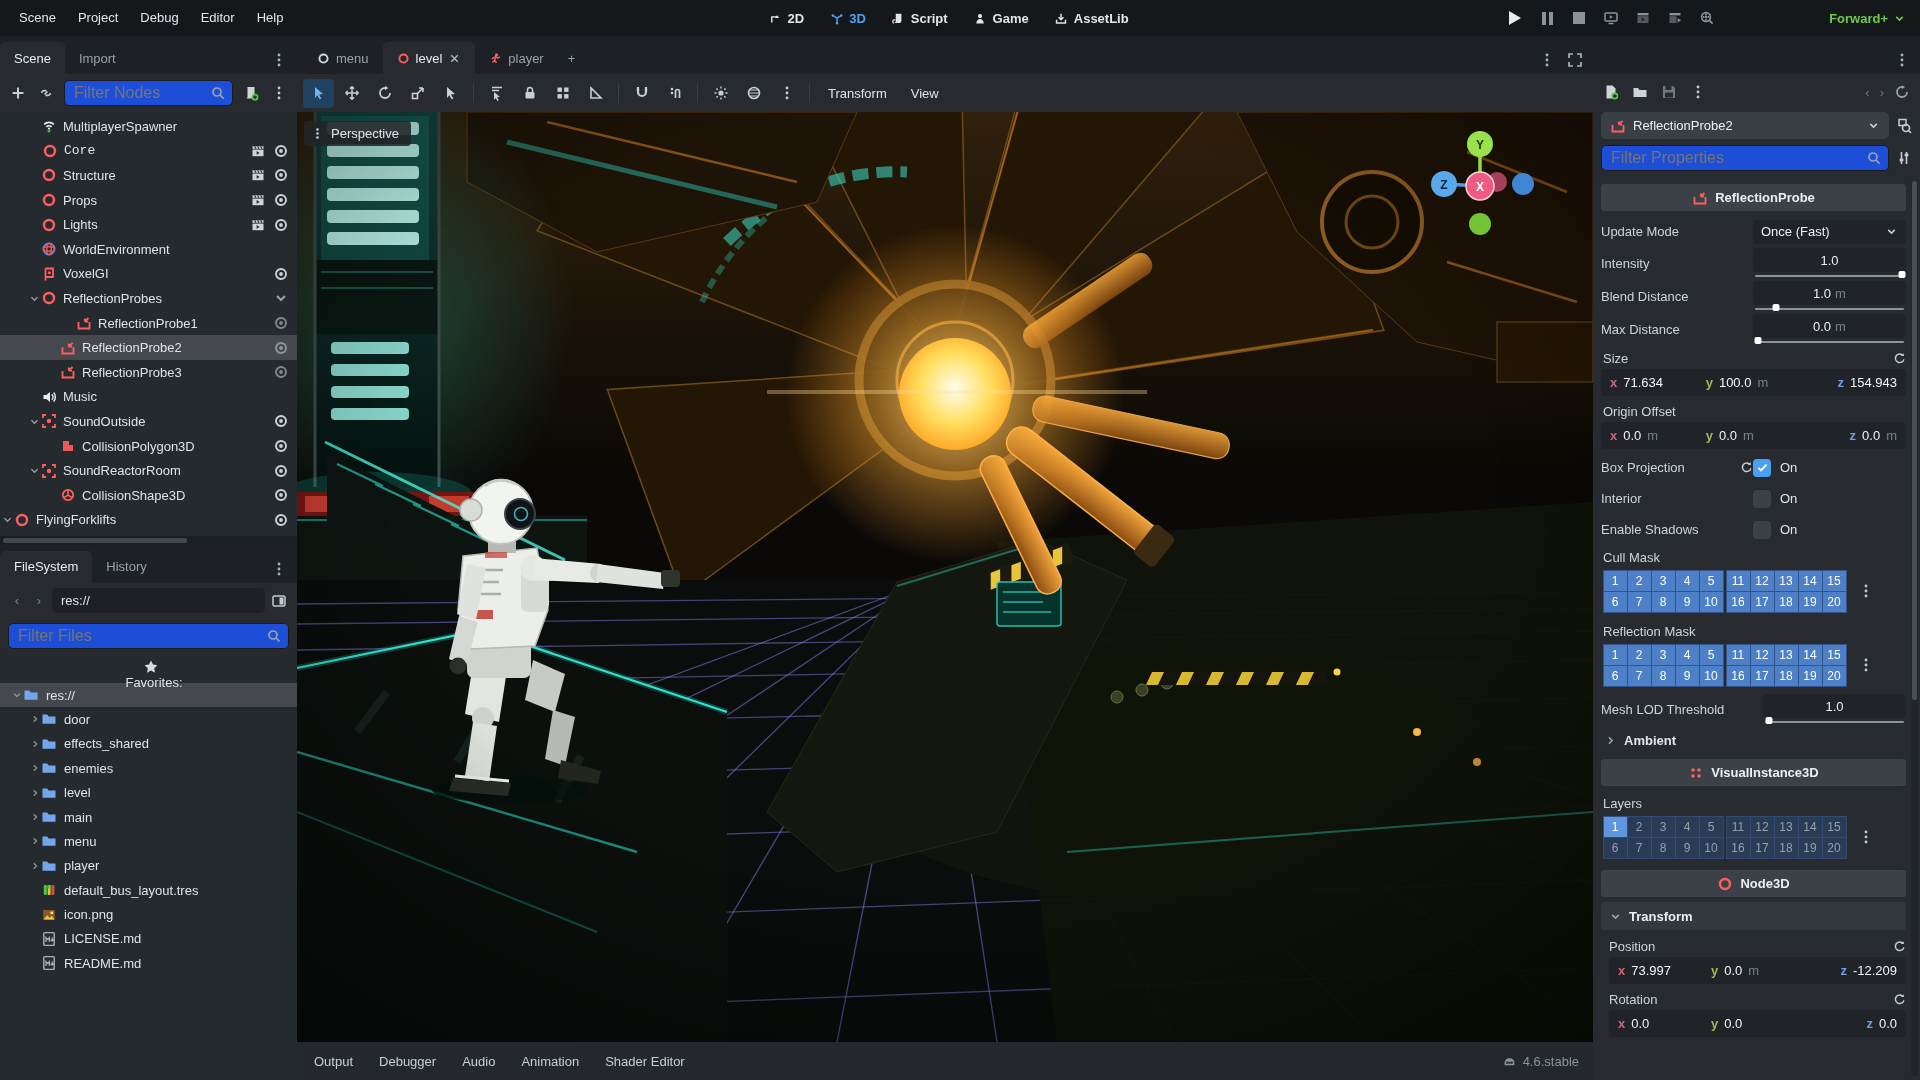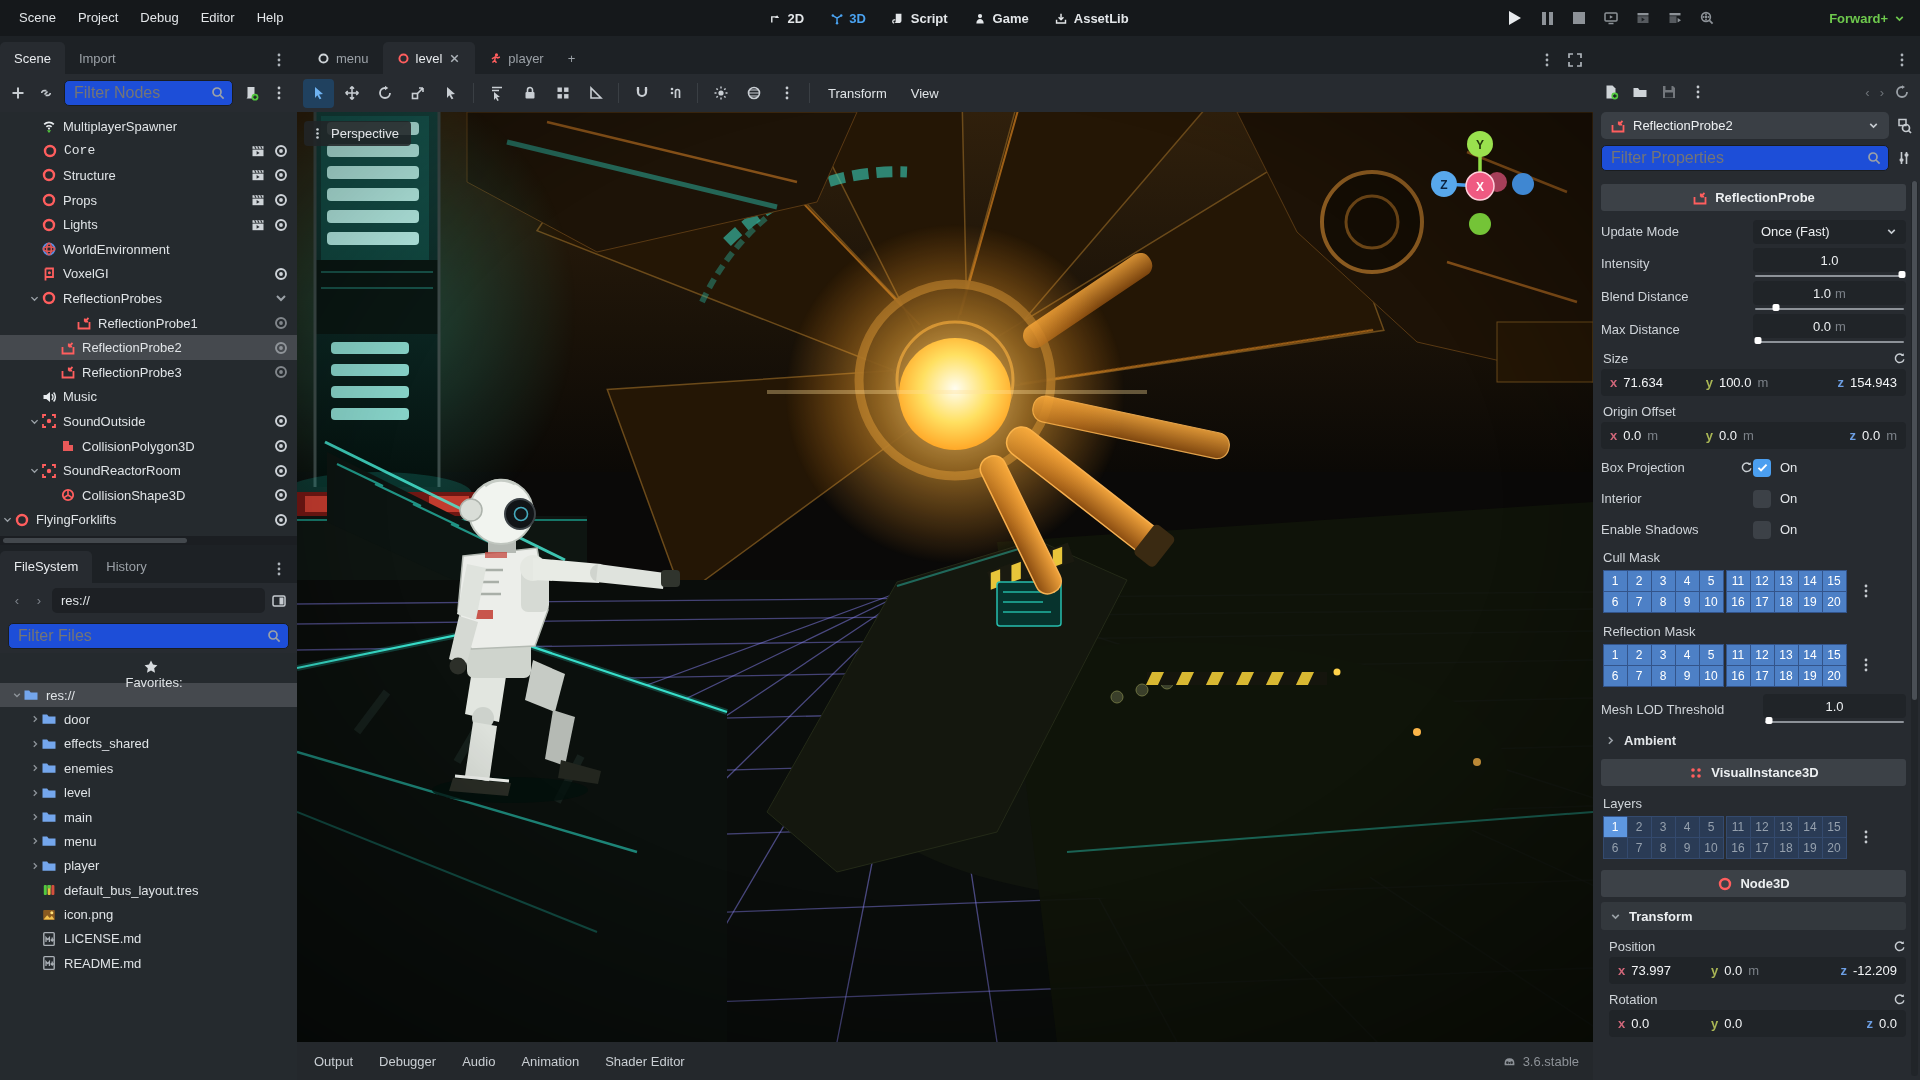--- a/index.html
+++ b/index.html
@@ -1330,21 +1330,21 @@
       </div>
     <div class="bb-right">
       <span class="icon sm">
           <svg viewBox="0 0 16 16">
             <path d="M2 10q0-6 6-6t6 6v2.6H2z" fill="#8d9298"></path>
             <circle cx="5.4" cy="9.4" r="1.6" fill="#2c3034"></circle>
             <circle cx="10.6" cy="9.4" r="1.6" fill="#2c3034"></circle>
             <rect x="7.3" y="8.6" width="1.4" height="2.4" fill="#2c3034"></rect>
           </svg>
         </span>
-      <span>3.6.stable</span>
+      <span>4.6.stable</span>
     </div>
   </div>
 </div>
 
 <div class="dock-right">
   <div class="tabstrip">
     <div class="strip-icons">
         <span class="icon">
           <svg viewBox="0 0 16 16">
             <circle cx="8" cy="3" r="1.4" fill="currentColor"></circle>

